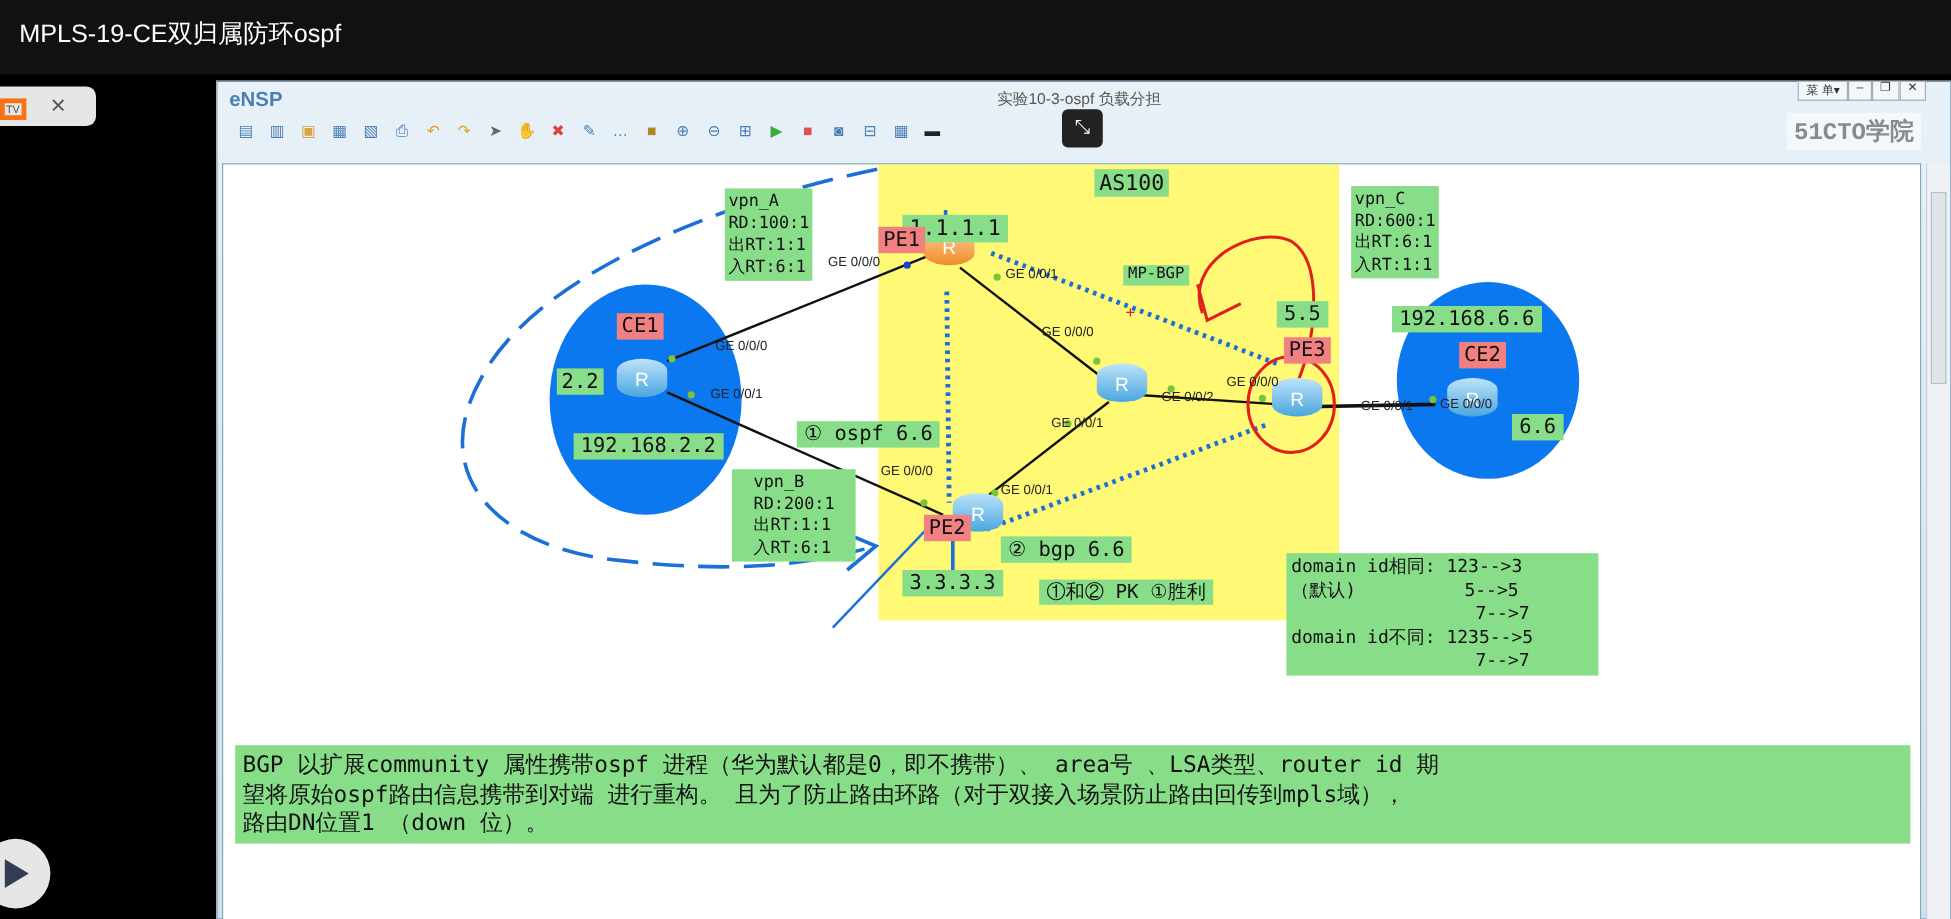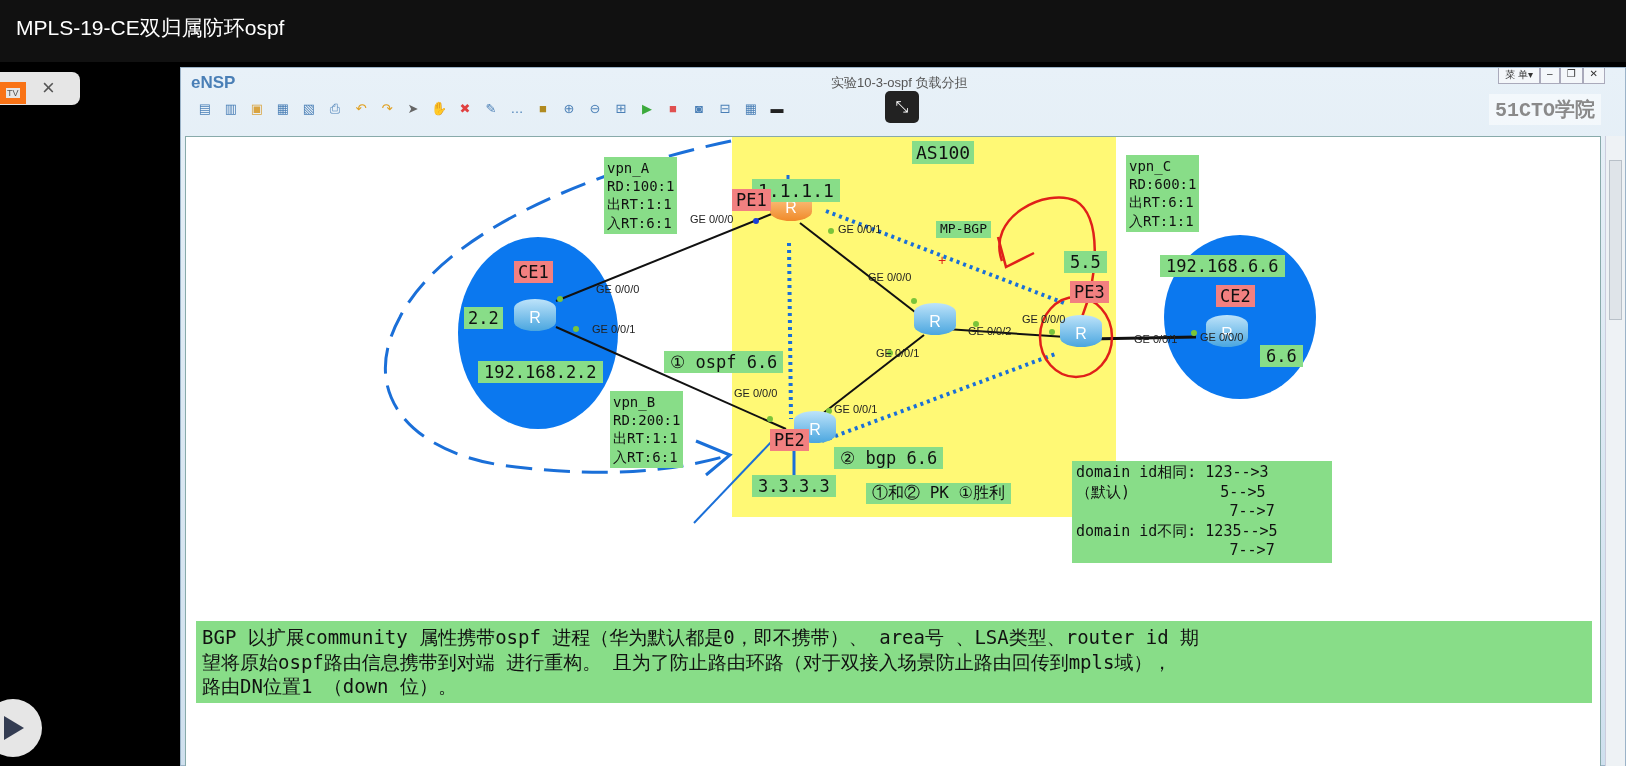--- a/index.html
+++ b/index.html
@@ -1,20 +1,20 @@
 <!DOCTYPE html>
 <html><head>
 <meta charset="utf-8">
 <style>
   * { box-sizing: border-box; margin: 0; padding: 0; }
   html, body { width: 1626px; height: 766px; overflow: hidden; background: #000; font-family: "Liberation Sans", "DejaVu Sans", sans-serif; }
   .topbar { position: absolute; left: 0; top: 0; width: 1626px; height: 62px; background: #111; }
   .topbar .title { position: absolute; left: 16px; top: 14px; color: #fff; font-size: 21px; }
   .pip { position: absolute; left: -10px; top: 72px; width: 90px; height: 33px; background: #e6e6e6; border-radius: 8px; }
-  .pip .tv { position: absolute; left: 10px; top: 10px; font-size: 9px; color: #555; border: 6px solid #f97316; padding: 0 1px; line-height: 10px; }
+  .pip .tv { position: absolute; left: 10px; top: 10px; font-size: 9px; color: #555; border: 4px solid #f97316; padding: 0 1px; line-height: 10px; }
   .pip .x { position: absolute; left: 52px; top: 3px; font-size: 22px; color: #555; }
   .play { position: absolute; left: -16px; top: 699px; width: 58px; height: 58px; border-radius: 50%; background: #e6e6e6; }
   .play::after { content: ""; position: absolute; left: 20px; top: 17px; border-left: 20px solid #333c52; border-top: 12px solid transparent; border-bottom: 12px solid transparent; }
 
   .win { position: absolute; left: 180px; top: 67px; width: 1446px; height: 699px; background: linear-gradient(#e8f1f8, #cfe0ee); border: 1px solid #9bb3c8; }
   .win .logo { position: absolute; left: 10px; top: 5px; font-weight: bold; font-size: 17px; color: #4a7fb6; }
   .win .wtitle { position: absolute; left: 650px; top: 6px; font-size: 13px; color: #555; }
   .win .wctl { position: absolute; right: 20px; top: 0; display: flex; }
   .win .wctl div { border: 1px solid #aab; border-top: none; height: 16px; font-size: 10px; color: #333; padding: 0 6px; background: #f4f7fa; }
   .brand { position: absolute; right: 24px; top: 26px; font-size: 20px; font-weight: bold; color: #8a8a8a; background: rgba(255,255,255,.5); padding: 2px 6px; font-family: Liberation Mono, monospace; }
@@ -135,21 +135,21 @@
     <div class="router" style="left:874px;top:178px;">R</div>
     <div class="router" style="left:608px;top:274px;">R</div>
     <div class="router" style="left:1020px;top:178px;">R</div>
 
     <div class="green" style="left:566px;top:6px;font-size:18px;padding:0 6px;margin-top:36px;">1.1.1.1</div>
     <div class="red" style="left:546px;top:52px;text-align:right;">PE1</div>
     <div class="green" style="left:418px;top:20px;font-size:14px;padding:2px 3px;">vpn_A
 RD:100:1
 出RT:1:1
 入RT:6:1</div>
-    <div class="green" style="left:424px;top:254px;font-size:14px;padding:2px 3px;">vpn_B
+    <div class="green" style="left:424px;top:254px;font-size:14px;padding:2px 18px;">vpn_B
 RD:200:1
 出RT:1:1
 入RT:6:1</div>
     <div class="green" style="left:940px;top:18px;font-size:14px;padding:2px 3px;">vpn_C
 RD:600:1
 出RT:6:1
 入RT:1:1</div>
 
     <div class="red" style="left:328px;top:124px;">CE1</div>
     <div class="green" style="left:278px;top:170px;font-size:17px;padding:0 4px;">2.2</div>

